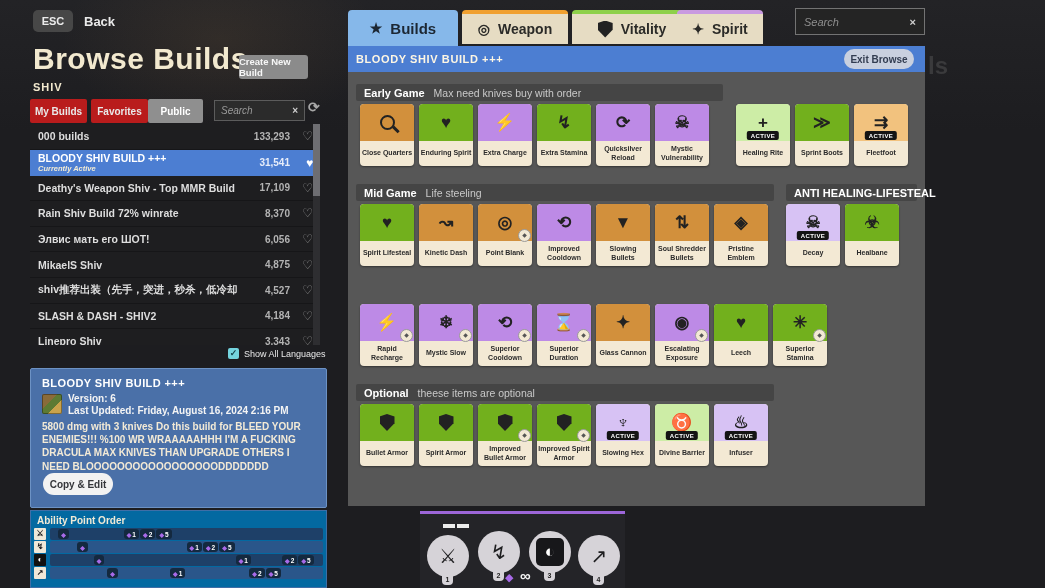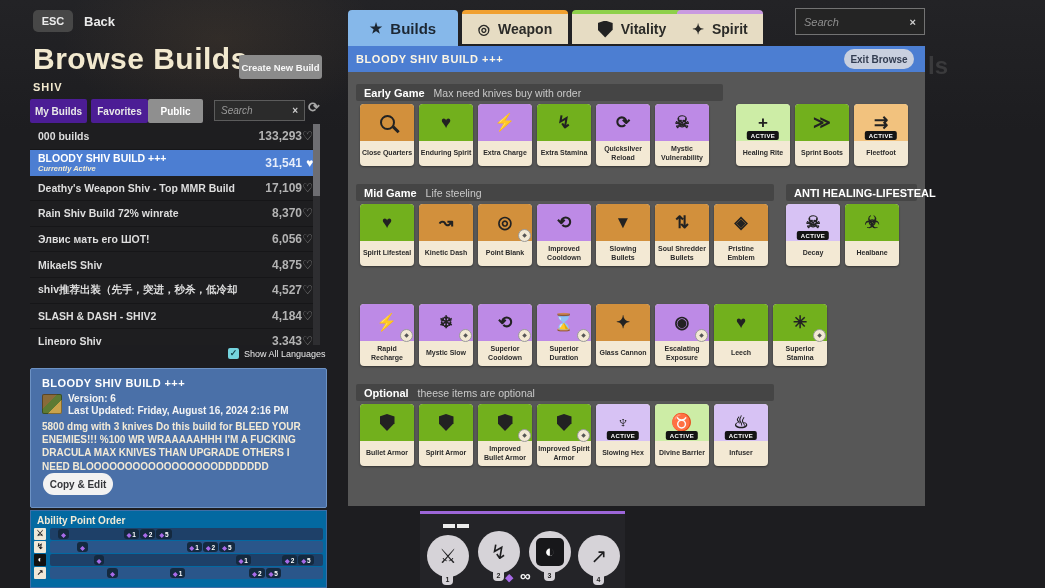--- a/index.html
+++ b/index.html
@@ -12,35 +12,35 @@
   .bg-blob{position:absolute;left:60px;top:0;width:320px;height:130px;
            background:radial-gradient(ellipse at 50% 30%,rgba(125,95,60,.18),rgba(0,0,0,0) 70%);}
   .bg-frag{position:absolute;left:928px;top:52px;font-size:24px;font-weight:bold;color:#3a3a3c;}
 
   
   .esc-key{left:33px;top:10px;width:40px;height:22px;background:#474747;border-radius:5px;
            color:#ececec;font-size:11px;font-weight:bold;display:flex;align-items:center;justify-content:center;}
   .back-label{left:84px;top:14px;color:#e9e9e9;font-size:13px;font-weight:bold;}
   .browse-title{left:33px;top:42px;color:#f2e9cf;font-size:30px;font-weight:bold;letter-spacing:.5px;}
   .hero-name{left:33px;top:81px;color:#f2e9cf;font-size:11px;font-weight:bold;letter-spacing:1px;}
-  .create-btn{left:239px;top:55px;width:83px;height:24px;background:#8b8b8b;border-radius:3px;
+  .create-btn{left:239px;top:55px;width:69px;height:24px;background:#8b8b8b;border-radius:3px;
               color:#f7f7f7;font-size:9.5px;font-weight:bold;display:flex;align-items:center;justify-content:center;}
   .btab{height:24px;top:99px;display:flex;align-items:center;justify-content:center;
-        font-size:10px;font-weight:bold;color:#e9e9e9;background:#4c1d95;border-radius:2px;}
+        font-size:10px;font-weight:bold;color:#e9e9e9;background:#b91c1c;border-radius:2px;}
   .btab.active{background:#8f8f8f;color:#fff;}
   .bsearch{left:214px;top:100px;width:91px;height:21px;background:#2b2b2b;border:1px solid #5c5c5c;
            display:flex;align-items:center;box-sizing:border-box;padding:0 6px;}
   .bsearch .ph{flex:1;color:#9a9a9a;font-size:10px;font-style:italic;}
   .bsearch .x{color:#cfcfcf;font-size:10px;font-weight:bold;}
   .refresh{left:308px;top:99px;color:#a7a7a7;font-size:14px;font-weight:bold;}
   .blist{left:30px;top:124px;width:290px;height:221px;background:#1e1e20;overflow:hidden;}
   .brow{position:relative;height:24.6px;display:flex;align-items:center;border-bottom:1px solid #161618;}
   .brow .nm{margin-left:8px;color:#dedede;font-size:10.5px;font-weight:bold;white-space:nowrap;
             overflow:hidden;max-width:200px;}
-  .brow .likes{position:absolute;right:18px;color:#b3b3b3;font-size:12px;font-weight:bold;}
+  .brow .likes{position:absolute;right:30px;color:#b3b3b3;font-size:10px;font-weight:bold;}
   .brow .hrt{position:absolute;right:7px;color:#8f8f8f;font-size:12px;}
   .brow.sel{height:26px;background:#4c7ed2;border-bottom:none;}
   .brow.sel .nm{color:#ffffff;}
   .brow.sel .likes{color:#e6edfa;}
   .brow.sel .hrt{color:#ffffff;}
   .brow .sub{position:absolute;left:8px;top:14px;font-size:7.5px;font-weight:bold;font-style:italic;color:#f3ecd4;}
   .brow.sel .nm{margin-top:-9px;}
   .sbar-track{left:313px;top:124px;width:7px;height:221px;background:#2e2e31;}
   .sbar-thumb{left:313px;top:124px;width:7px;height:72px;background:#6e6e72;}
   .langs{left:228px;top:348px;display:flex;align-items:center;gap:5px;}

